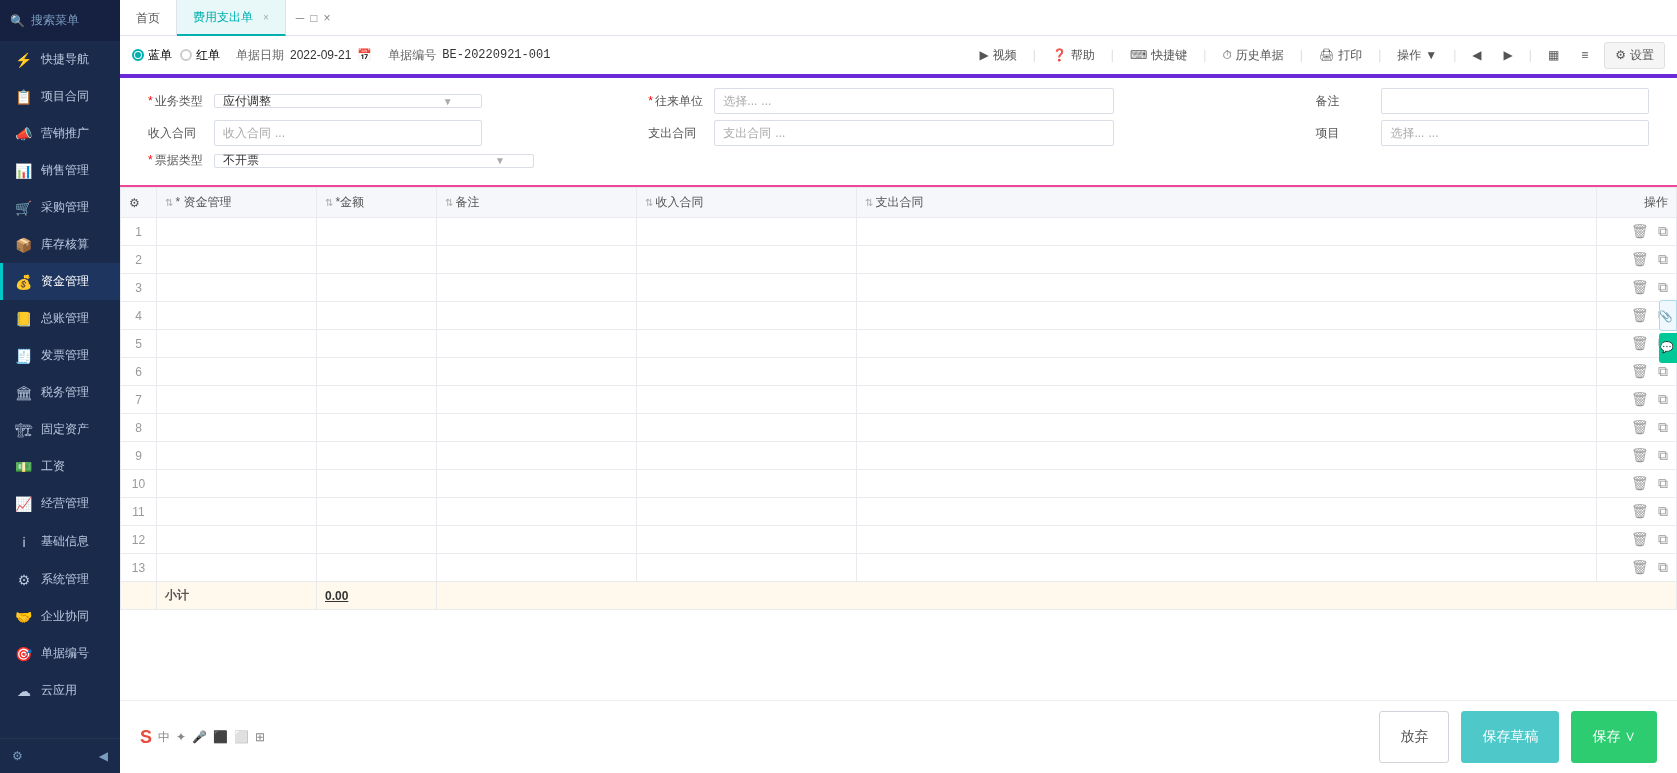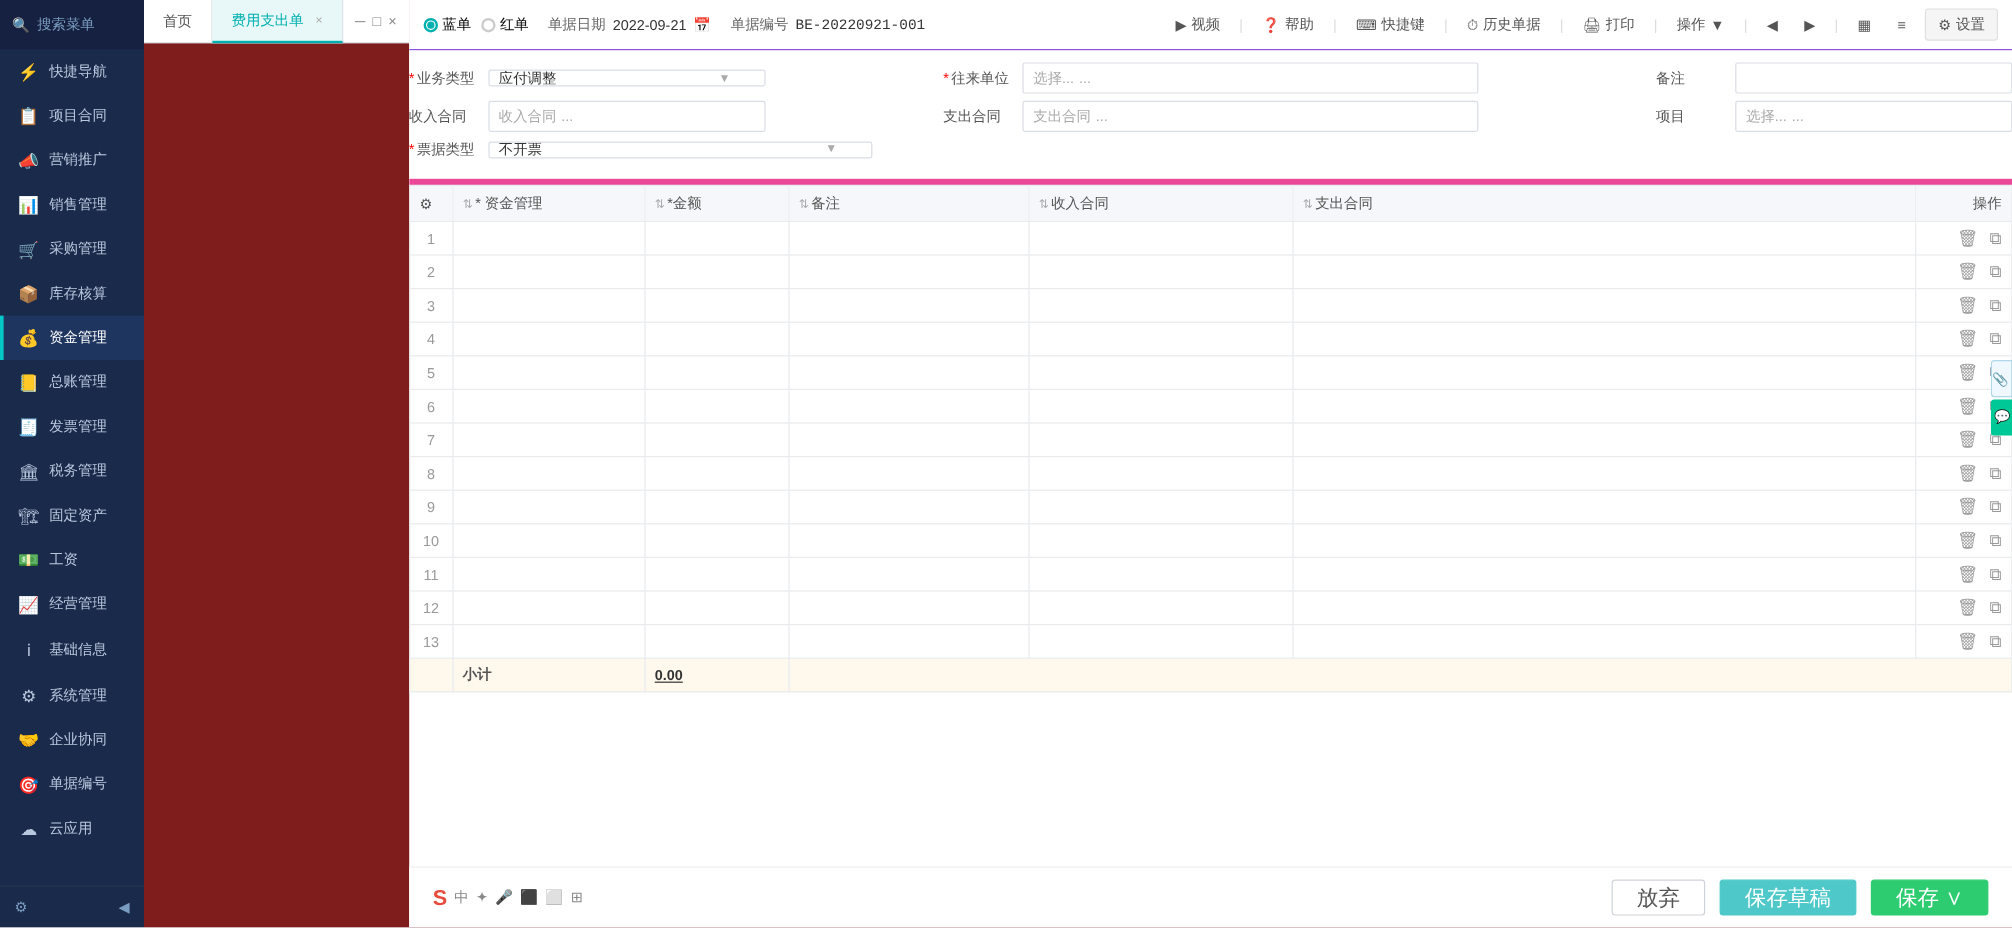--- a/index.html
+++ b/index.html
@@ -41,22 +41,22 @@
       align-items: center;
       justify-content: space-between;
       padding: 10px 12px;
       border-top: 1px solid #243552;
     }
 
     
     .main {
       flex: 1;
       display: flex;
-      flex-direction: row;
-      background: #7f1d1d;
+      flex-direction: column;
+      background: #a16207;
       overflow: hidden;
     }
 
     
     .tabs-bar {
       display: flex;
       align-items: center;
       background: #fff;
       border-bottom: 1px solid #e0e4ea;
       padding: 0 0 0 0;
@@ -91,21 +91,21 @@
       overflow: hidden;
       position: relative;
     }
 
     
     .toolbar {
       display: flex;
       align-items: center;
       padding: 6px 12px;
       background: #fff;
-      border-bottom: 1px solid #6d28d9;
+      border-bottom: 4px solid #6d28d9;
       gap: 16px;
       flex-shrink: 0;
       height: 42px;
     }
     .toolbar-left { display: flex; align-items: center; gap: 16px; }
     .toolbar-right { margin-left: auto; display: flex; align-items: center; gap: 10px; color: #555; }
     .toolbar-btn {
       display: flex; align-items: center; gap: 4px;
       cursor: pointer; color: #555; font-size: 12px;
       padding: 2px 6px;
@@ -121,23 +121,23 @@
     .radio-circle.selected::after {
       content: ''; width: 6px; height: 6px;
       border-radius: 50%; background: #00b0b0;
     }
     .date-field { display: flex; align-items: center; gap: 6px; }
     .field-label { color: #666; }
     .field-value { color: #333; }
 
     
     .form-area {
-      padding: 10px 0;
+      padding: 10px 28px;
       background: #fff;
-      border-bottom: 5px solid #ec4899;
+      border-bottom: 2px solid #ec4899;
       flex-shrink: 0;
     }
     .form-row {
       display: flex;
       align-items: center;
       gap: 0;
       margin-bottom: 6px;
     }
     .form-field {
       display: flex;
@@ -241,24 +241,24 @@
       display: flex;
       align-items: center;
       justify-content: flex-end;
       padding: 10px 20px;
       background: #fff;
       border-top: 1px solid #eee;
       gap: 12px;
       flex-shrink: 0;
     }
     .btn {
-      padding: 2px 20px;
+      padding: 16px 20px;
       border-radius: 3px;
       cursor: pointer;
-      font-size: 18px;
+      font-size: 14px;
       border: 1px solid transparent;
     }
     .btn-default {
       background: #fff;
       border-color: #d0d3d9;
       color: #555;
     }
     .btn-primary {
       background: #4ec8c8;
       color: #fff;

